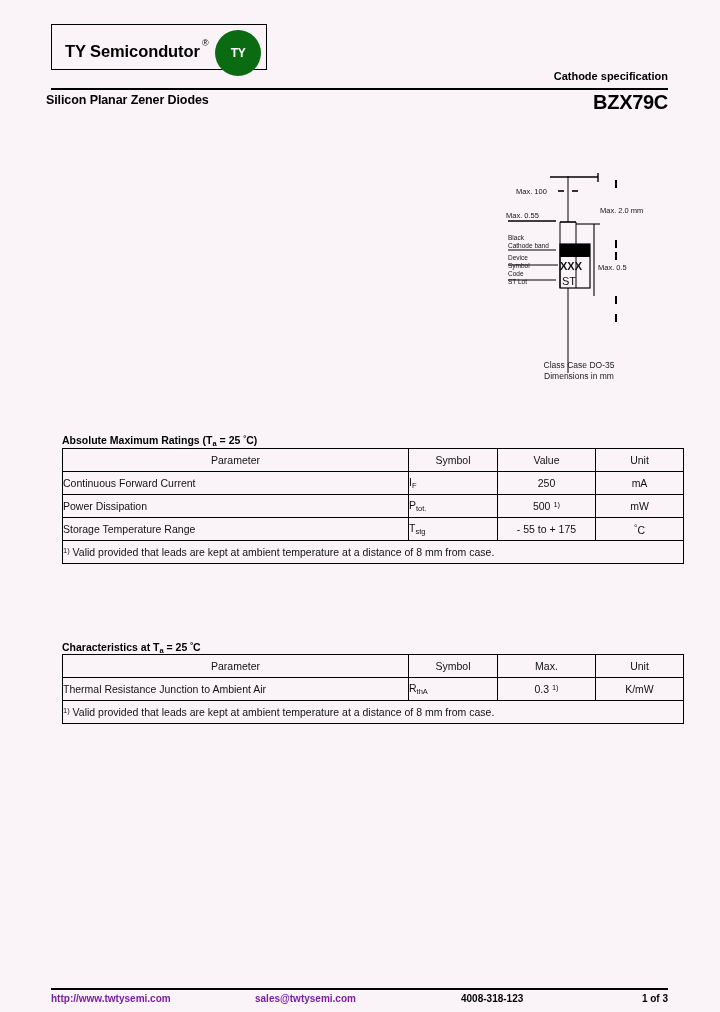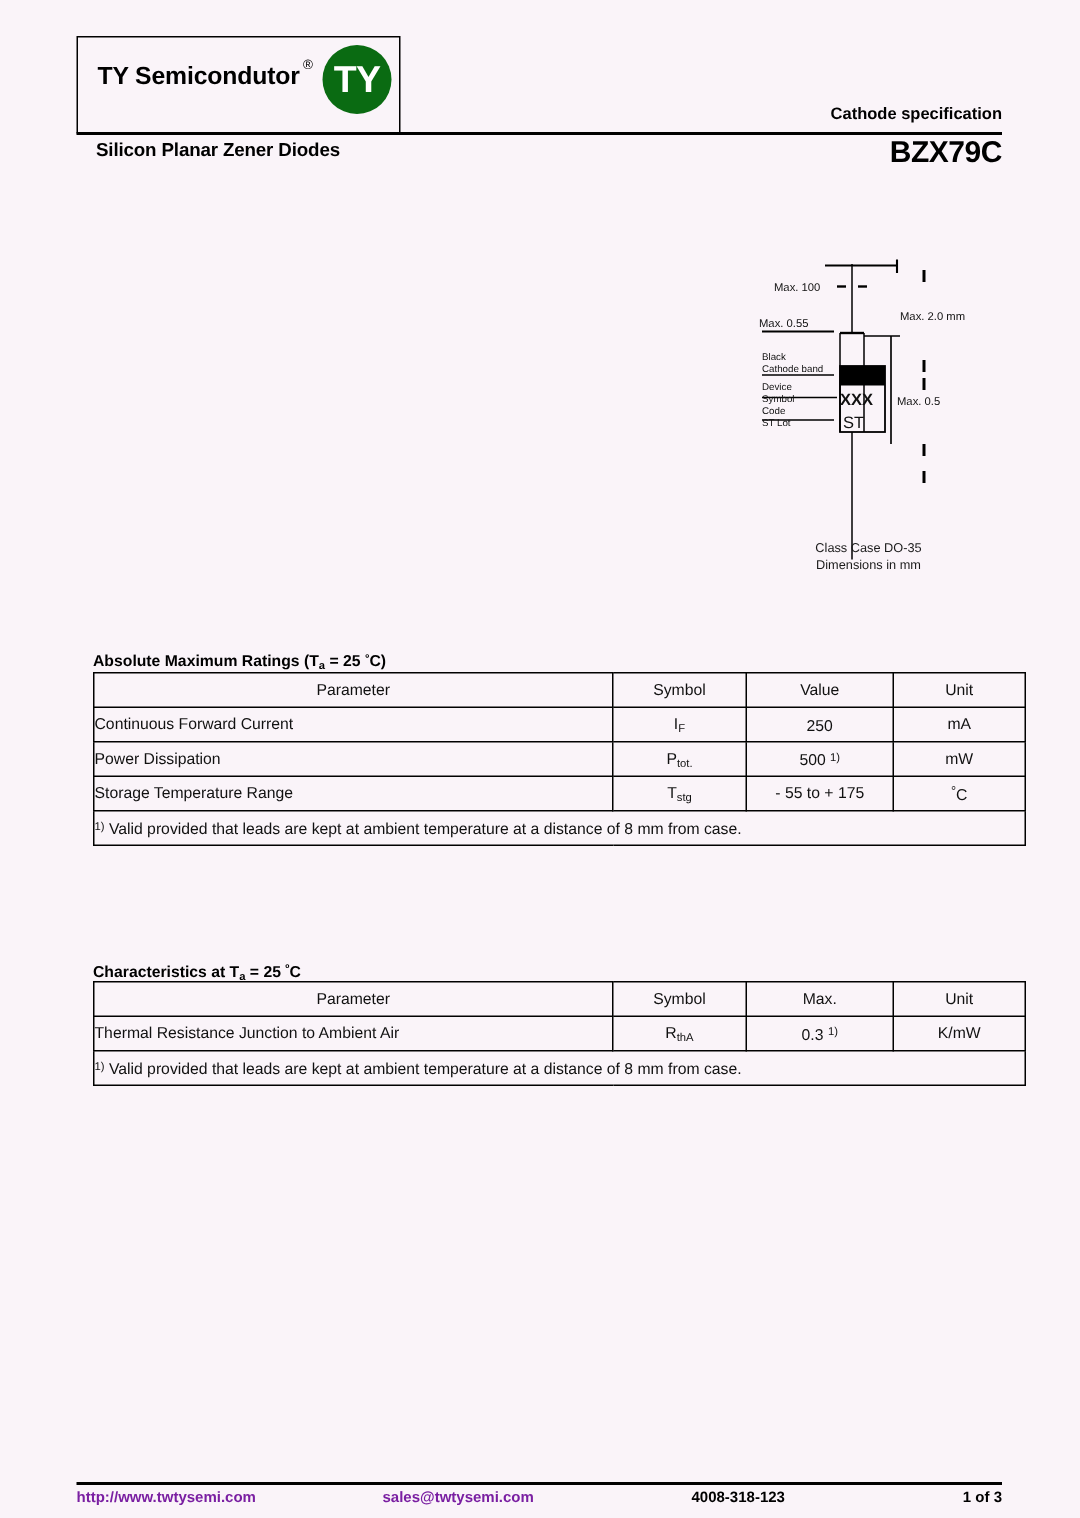--- a/index.html
+++ b/index.html
@@ -24,21 +24,21 @@
     width: 720px;
     height: 1012px;
   }
 
   
   .logo-box {
     position: absolute;
     left: 51px;
     top: 24px;
     width: 216px;
-    height: 65px;
+    height: 46px;
     border: 1px solid #000;
     background: #faf4f9;
     box-sizing: border-box;
   }
   .logo-text {
     position: absolute;
     left: 13px;
     top: 17px;
     font-size: 16.5px;
     font-weight: bold;
@@ -63,21 +63,21 @@
   }
   .logo-circle-text {
     position: absolute;
     left: 0;
     top: 0;
     width: 46px;
     height: 46px;
     line-height: 46px;
     text-align: center;
     color: #ffffff;
-    font-size: 25px;
+    font-size: 12px;
     font-weight: bold;
     letter-spacing: -0.5px;
   }
 
   .prodspec {
     position: absolute;
     right: 52px;
     top: 70px;
     font-size: 11px;
     font-weight: bold;
@@ -88,21 +88,21 @@
     position: absolute;
     left: 51px;
     top: 88px;
     width: 617px;
     height: 0;
     border-top: 2.4px solid #000;
   }
 
   .subtitle {
     position: absolute;
-    left: 64px;
+    left: 46px;
     top: 93px;
     font-size: 12.5px;
     font-weight: bold;
     letter-spacing: -0.1px;
   }
 
   .partno {
     position: absolute;
     right: 52px;
     top: 91px;
@@ -149,21 +149,21 @@
   }
   table.spec td {
     border: 1px solid #000;
     font-size: 10.5px;
     color: #111;
     padding: 0;
     height: 22px;
     vertical-align: middle;
   }
   td.c-param  { width: 345px; padding-left: 14px; text-align: left; }
-  td.c-symbol { width: 88px;  text-align: center; }
+  td.c-symbol { width: 88px;  }
   td.c-value  { width: 97px;  text-align: center; }
   td.c-unit   { width: 87px;  text-align: center; }
   td.head     { text-align: center; padding-left: 0; }
   td.note {
     text-align: left;
     padding-left: 10px;
     font-size: 9.5px;
     height: 20px;
   }
   td.twoline { height: 34px; line-height: 13px; padding-top: 2px; padding-bottom: 2px; }

